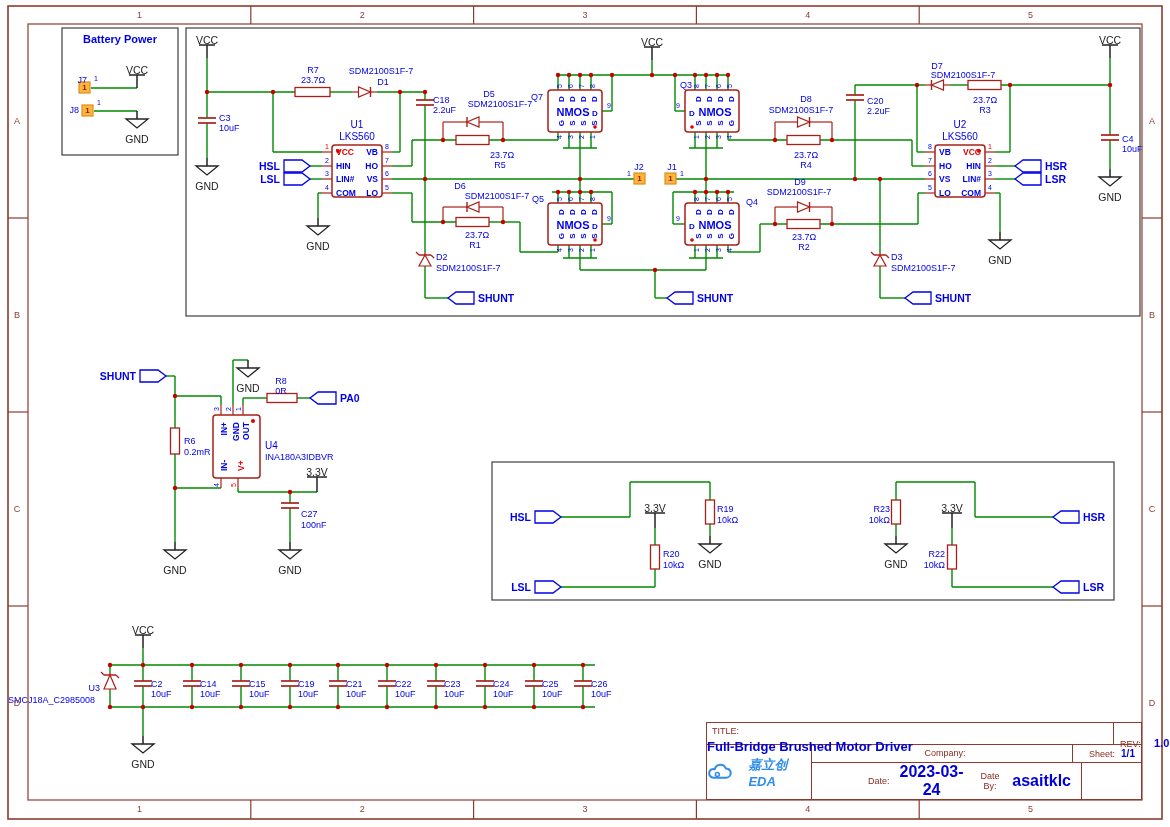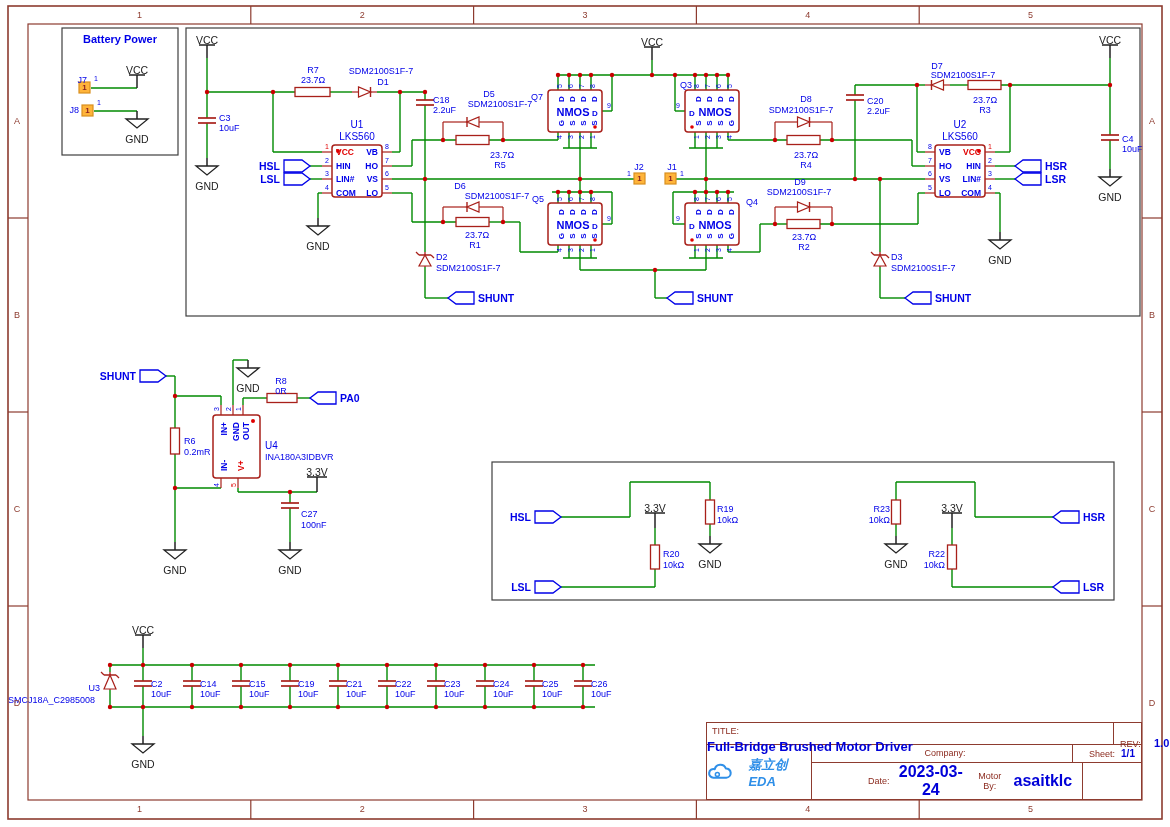--- a/index.html
+++ b/index.html
@@ -932,19 +932,19 @@
       <span class="logo-text">嘉立创EDA</span>
     </div>
     <div class="tright">
       <div class="r1">
         <div class="tcell-company"><span>Company:</span> <span></span></div>
         <div class="tcell-sheet"><span>Sheet:</span><b>1/1</b></div>
       </div>
       <div class="r2">
         <span class="dlab">Date:</span>
         <b>2023-03-24</b>
-        <span>Motor By:</span>
+        <span>Date By:</span>
         <b>asaitklc</b>
         <span class="empty"></span>
       </div>
     </div>
   </div>
 </div>
 
 </body></html>

